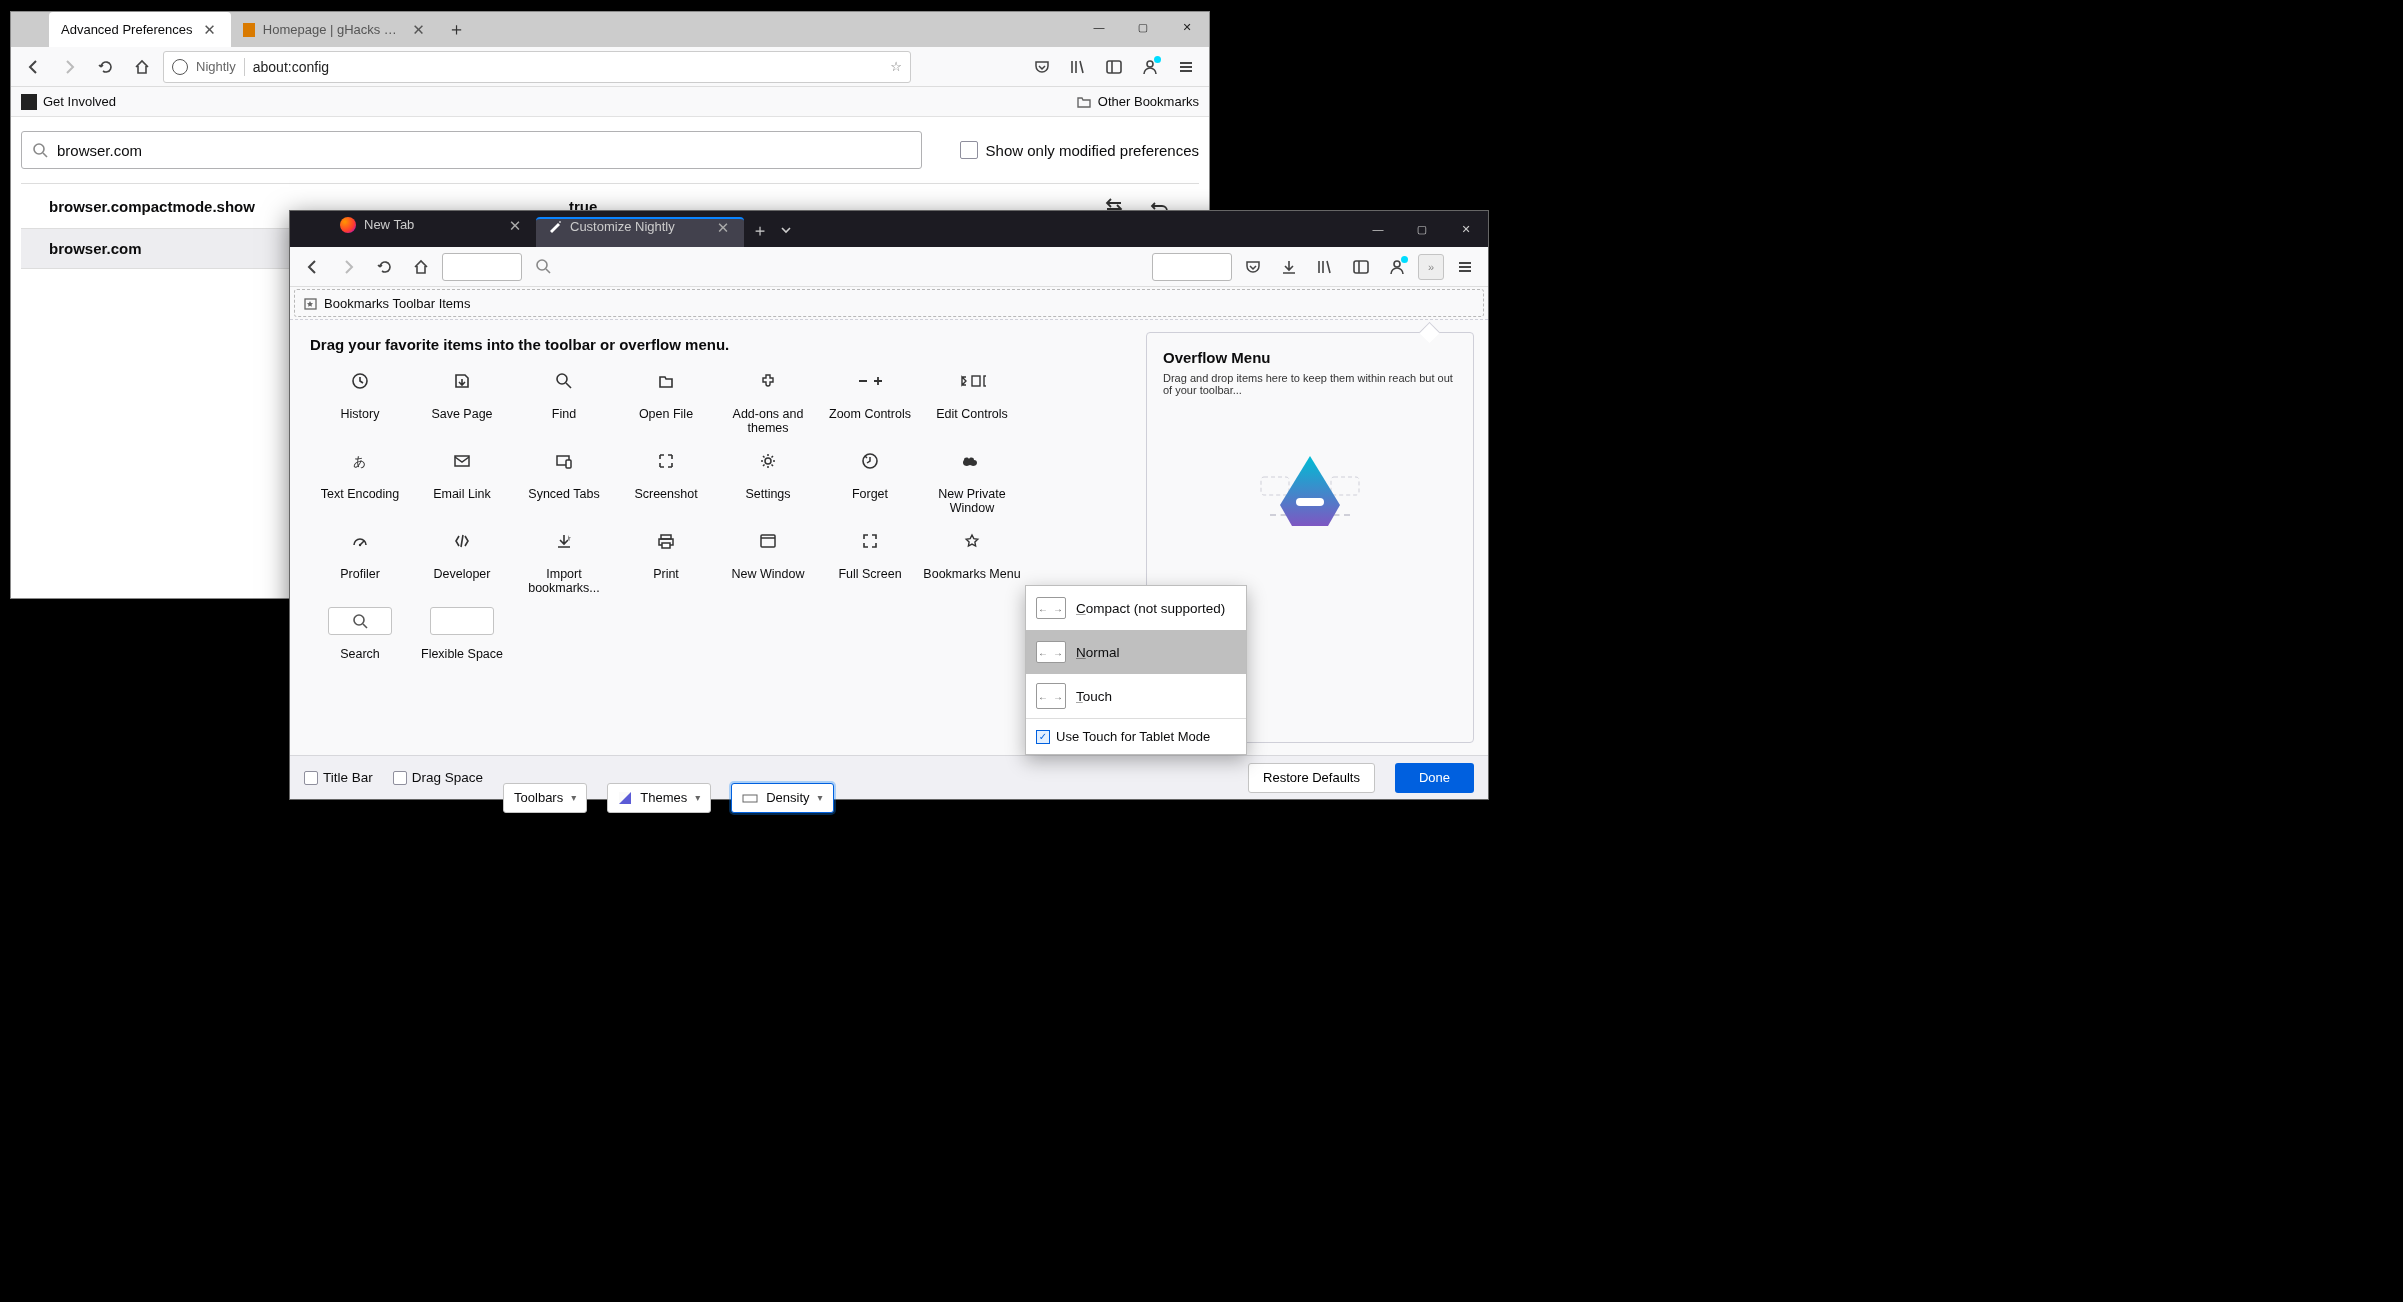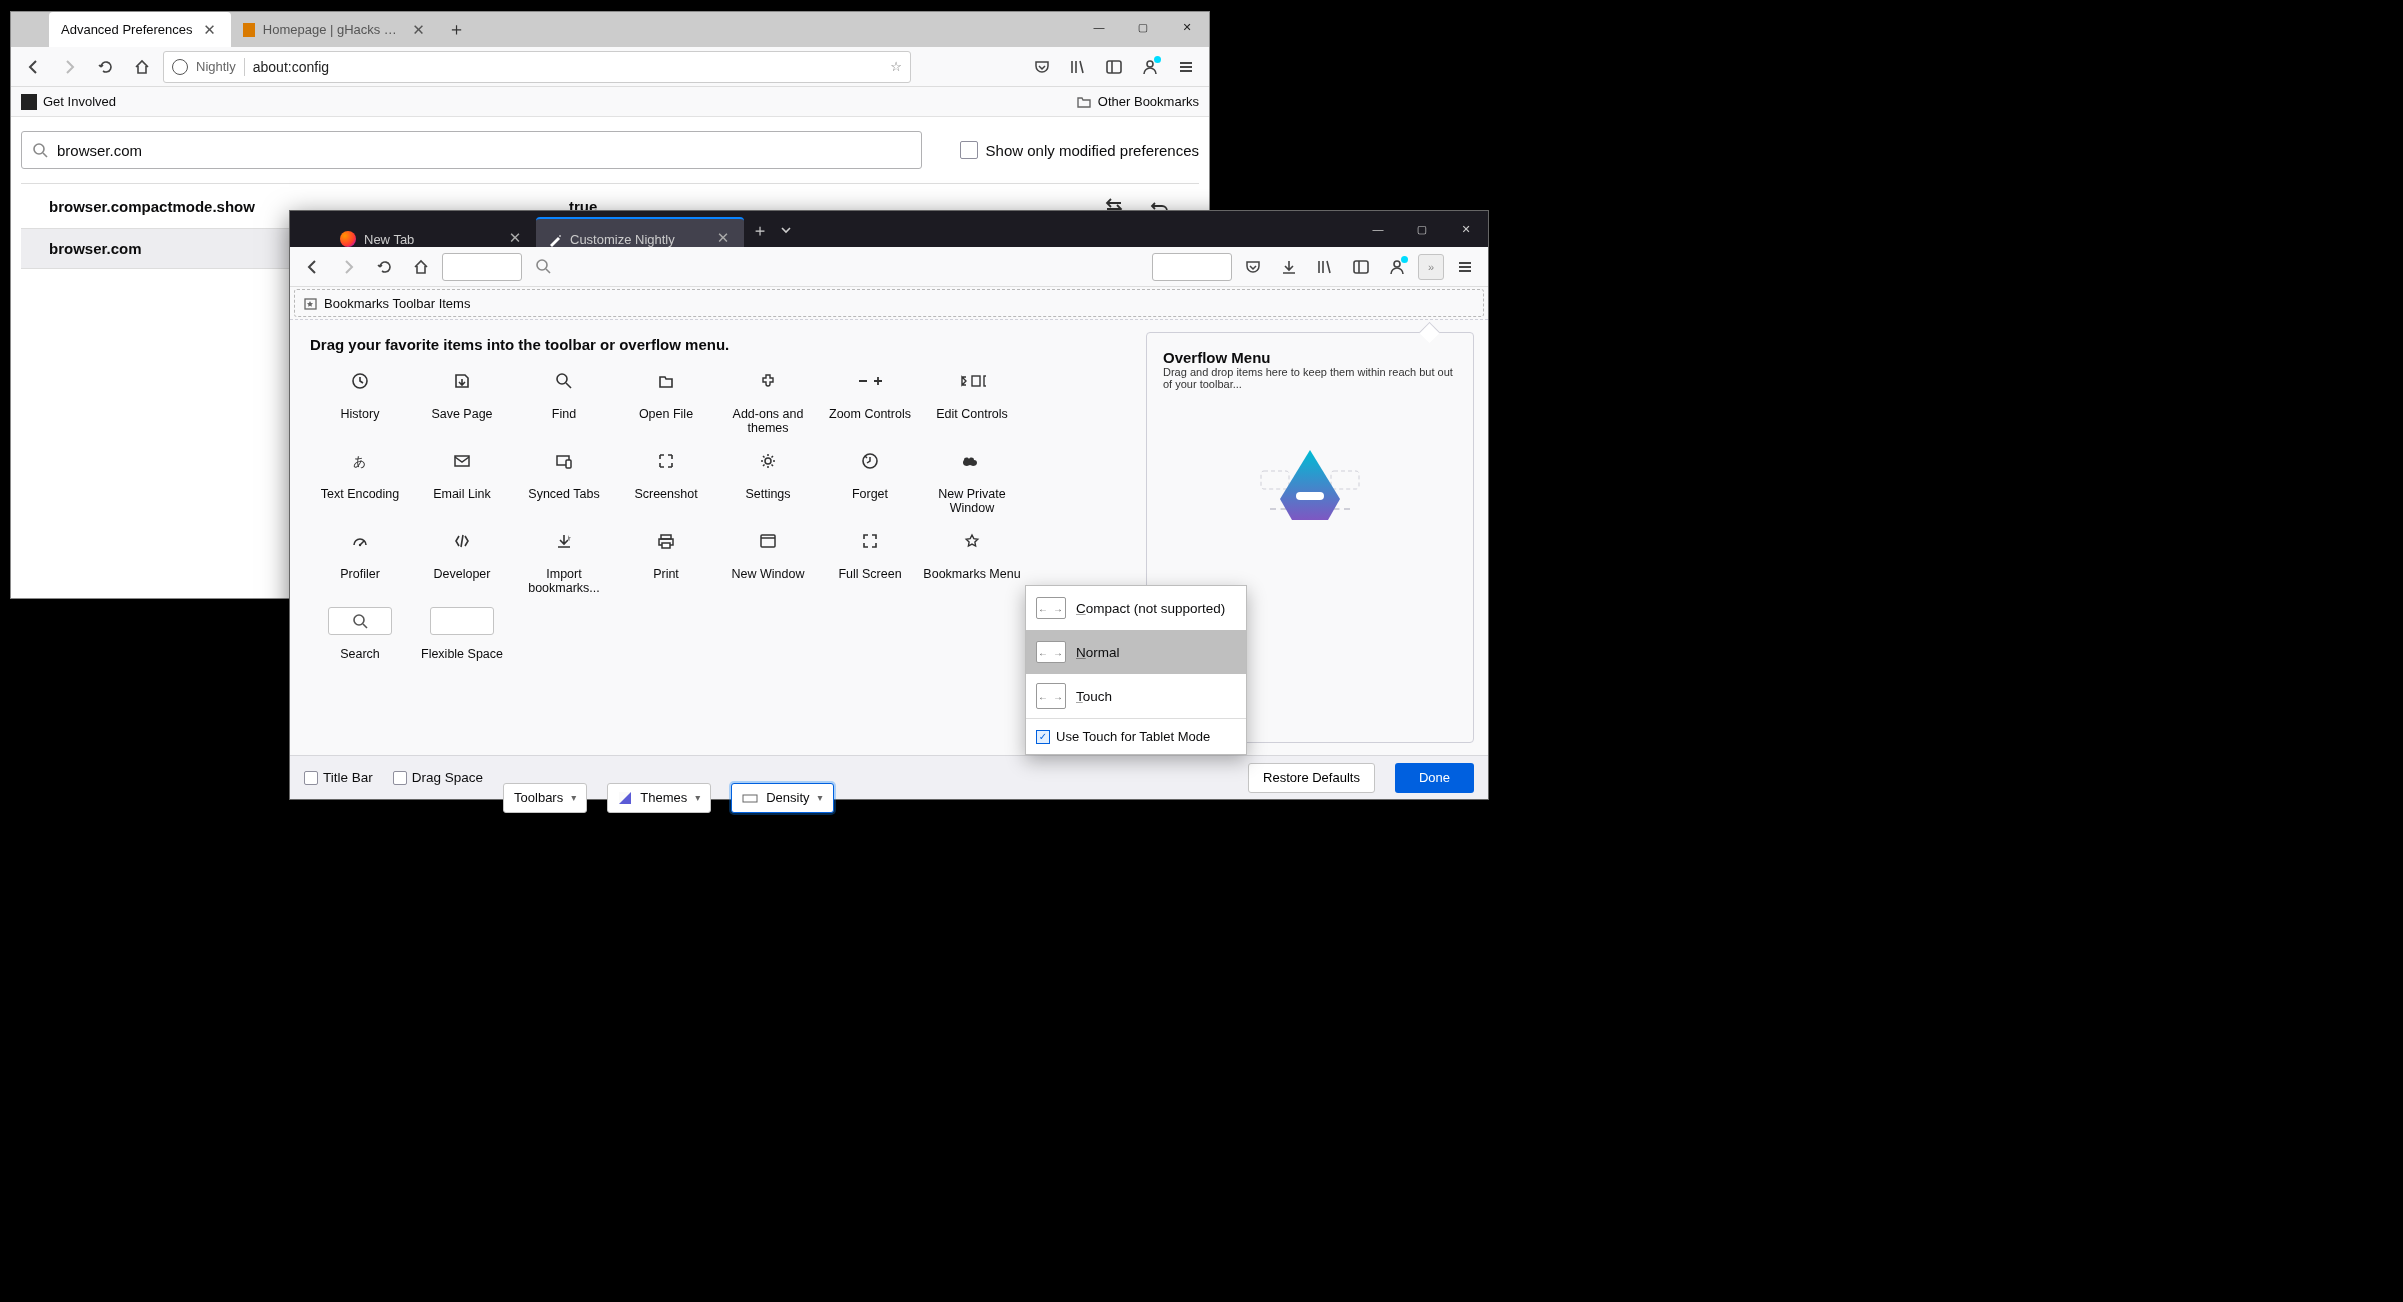--- a/index.html
+++ b/index.html
@@ -159,21 +159,21 @@
 
 .titlebar2 {
   height: 36px;
   background: #1c1b22;
   display: flex;
   align-items: flex-end;
   position: relative;
 }
 .tabs2 { display: flex; padding-left: 38px; }
 .tab2 {
-  height: 30px; display: flex; align-items: flex-end; padding: 0 12px; gap: 8px;
+  height: 30px; display: flex; align-items: flex-start; padding: 0 12px; gap: 8px;
   font-size: 13px; width: 208px; color: #ccc; margin-top: 4px;
 }
 .tab2.active { background: #42414d; border-radius: 4px 4px 0 0; border-top: 2px solid #0a84ff; }
 .ff-logo { width:16px; height:16px; border-radius:50%; background: radial-gradient(circle at 30% 30%, #ff9500, #ff3b30 60%, #9400ff); }
 .tab2 .tab-close { color:#aaa; margin-left:auto; }
 .newtab2 { color:#ccc; width:28px; height:28px; display:flex; align-items:center; justify-content:center; font-size:17px; margin-left:2px; align-self:center; }
 .listall2 { color:#ccc; width:24px; display:flex; align-items:center; justify-content:center; align-self:center; }
 .win-controls2 { position: absolute; right: 0; top: 0; height: 36px; display: flex; }
 .wc2 { width: 44px; height: 36px; display: flex; align-items: center; justify-content: center; color:#ccc; font-size:11px; }
 
@@ -237,21 +237,21 @@
   width: 328px; margin: 12px 14px 12px 2px;
   border: 1px solid #cfcfd8; border-radius: 4px;
   padding: 16px;
   position: relative;
 }
 .overflow-panel::before {
   content:""; position:absolute; right:36px; top:-8px; width:14px; height:14px;
   background:#fff; border-top:1px solid #cfcfd8; border-left:1px solid #cfcfd8;
   transform:rotate(45deg);
 }
-.overflow-title { font-size: 15px; font-weight: 600; }
+.overflow-title { font-size: 15px; font-weight: 600; margin-bottom: 6px; }
 .overflow-desc { font-size: 11px; color: #333; margin-bottom: 30px; }
 .overflow-illus {
   height: 120px; position: relative;
   display:flex; align-items:center; justify-content:center;
 }
 .droplet {
   width: 60px; height: 70px;
   background: linear-gradient(#00bcd4, #7e57c2);
   clip-path: polygon(50% 0, 100% 70%, 80% 100%, 20% 100%, 0 70%);
   position: relative;

